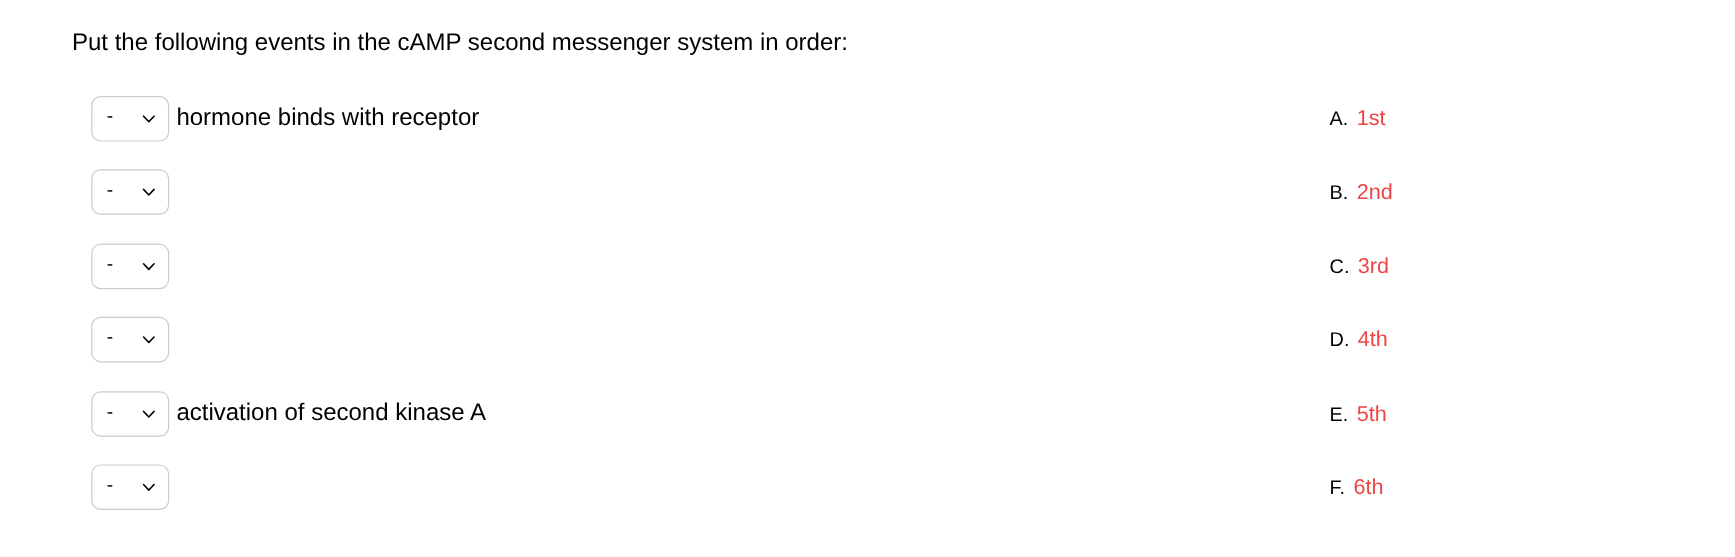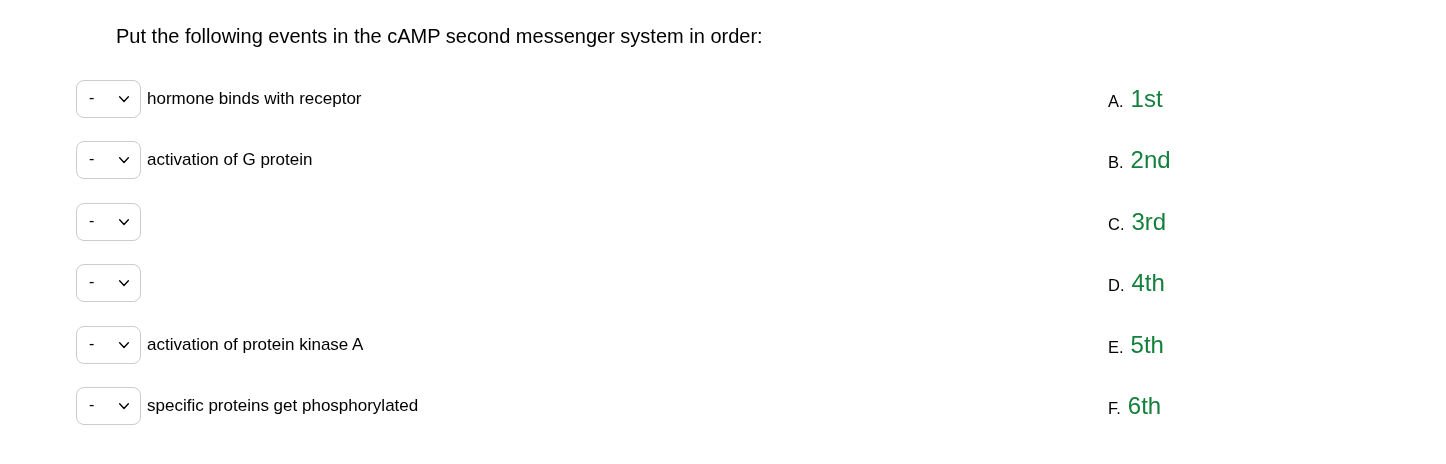--- a/index.html
+++ b/index.html
@@ -5,21 +5,21 @@
   * { margin: 0; padding: 0; box-sizing: border-box; }
   html, body {
     width: 1446px;
     height: 464px;
     background: #ffffff;
     font-family: "Liberation Sans", "DejaVu Sans", sans-serif;
     color: #000000;
     overflow: hidden;
   }
   .question-title {
-    padding: 24px 0 0 116px;
+    padding: 24px 0 0 60px;
     font-size: 20px;
     line-height: 24px;
     color: #000000;
   }
   .rows {
     margin-top: 20px;
   }
   .row {
     position: relative;
     height: 61.5px;
@@ -44,38 +44,38 @@
     font-size: 16px;
     line-height: 1;
     color: #000000;
     transform: translateY(-1px);
   }
   .chevron {
     display: inline-flex;
     align-items: center;
   }
   .event-label {
-    font-size: 17px;
+    font-size: 20px;
     margin-left: 6px;
     white-space: nowrap;
   }
   .option {
     position: absolute;
     left: 1108px;
     top: 50%;
     transform: translateY(-50%);
     white-space: nowrap;
   }
   .opt-letter {
     font-size: 16.5px;
     color: #000000;
   }
   .opt-text {
-    font-size: 24px;
-    color: #15803d;
+    font-size: 18px;
+    color: #ef4444;
     margin-left: 7px;
   }
 </style>
 </head>
 <body>
 
 <div class="question-title">Put the following events in the cAMP second messenger system in order:</div>
 
 <div class="rows">
 
@@ -96,21 +96,20 @@
 
   <div class="row">
     <div class="select" role="button" aria-haspopup="listbox">
       <span class="select-value">-</span>
       <span class="chevron">
         <svg width="14" height="14" viewBox="0 0 16 16">
             <path d="M3 5.5 L8 10.8 L13 5.5" fill="none" stroke="#000000" stroke-width="1.5" stroke-linecap="round" stroke-linejoin="round"></path>
           </svg>
       </span>
     </div>
-    <span class="event-label">activation of G protein</span>
     <span class="option">
       <span class="opt-letter">B.</span><span class="opt-text">2nd</span>
     </span>
   </div>
 
   <div class="row">
     <div class="select" role="button" aria-haspopup="listbox">
       <span class="select-value">-</span>
       <span class="chevron">
         <svg width="14" height="14" viewBox="0 0 16 16">
@@ -139,34 +138,33 @@
 
   <div class="row">
     <div class="select" role="button" aria-haspopup="listbox">
       <span class="select-value">-</span>
       <span class="chevron">
         <svg width="14" height="14" viewBox="0 0 16 16">
             <path d="M3 5.5 L8 10.8 L13 5.5" fill="none" stroke="#000000" stroke-width="1.5" stroke-linecap="round" stroke-linejoin="round"></path>
           </svg>
       </span>
     </div>
-    <span class="event-label">activation of protein kinase A</span>
+    <span class="event-label">activation of second kinase A</span>
     <span class="option">
       <span class="opt-letter">E.</span><span class="opt-text">5th</span>
     </span>
   </div>
 
   <div class="row">
     <div class="select" role="button" aria-haspopup="listbox">
       <span class="select-value">-</span>
       <span class="chevron">
         <svg width="14" height="14" viewBox="0 0 16 16">
             <path d="M3 5.5 L8 10.8 L13 5.5" fill="none" stroke="#000000" stroke-width="1.5" stroke-linecap="round" stroke-linejoin="round"></path>
           </svg>
       </span>
     </div>
-    <span class="event-label">specific proteins get phosphorylated</span>
     <span class="option">
       <span class="opt-letter">F.</span><span class="opt-text">6th</span>
     </span>
   </div>
 
 </div>
 
 </body></html>

